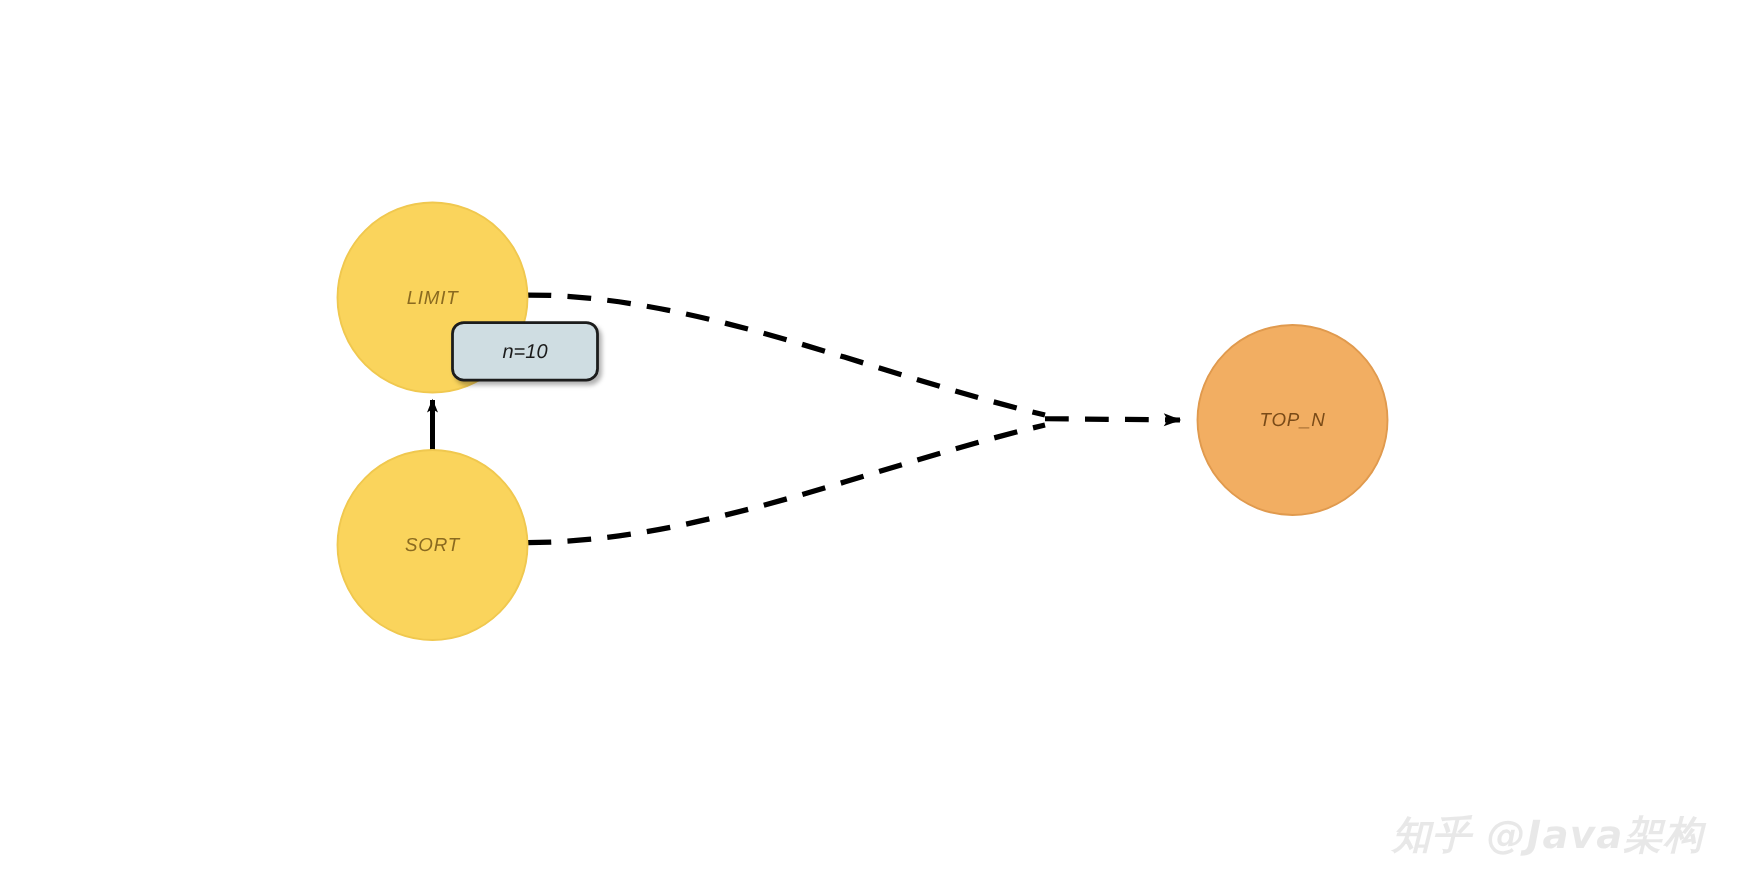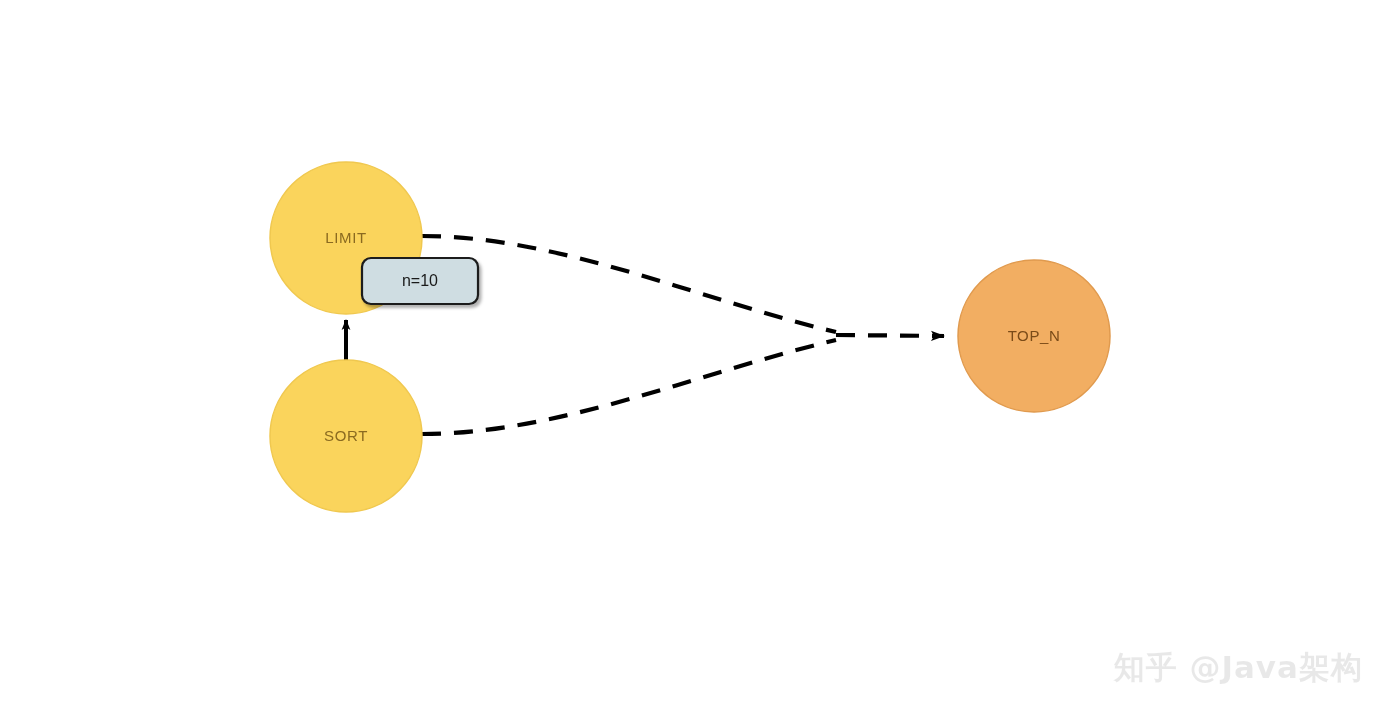--- a/index.html
+++ b/index.html
@@ -9,20 +9,21 @@
   }
   body {
     font-family: "Liberation Sans", sans-serif;
   }
   #canvas {
     position: relative;
     width: 1397px;
     height: 713px;
     background: #ffffff;
     overflow: hidden;
+    font-style: italic;
   }
   #graph-svg {
     position: absolute;
     left: 0;
     top: 0;
     width: 1397px;
     height: 713px;
     display: block;
   }
   .node-label {

